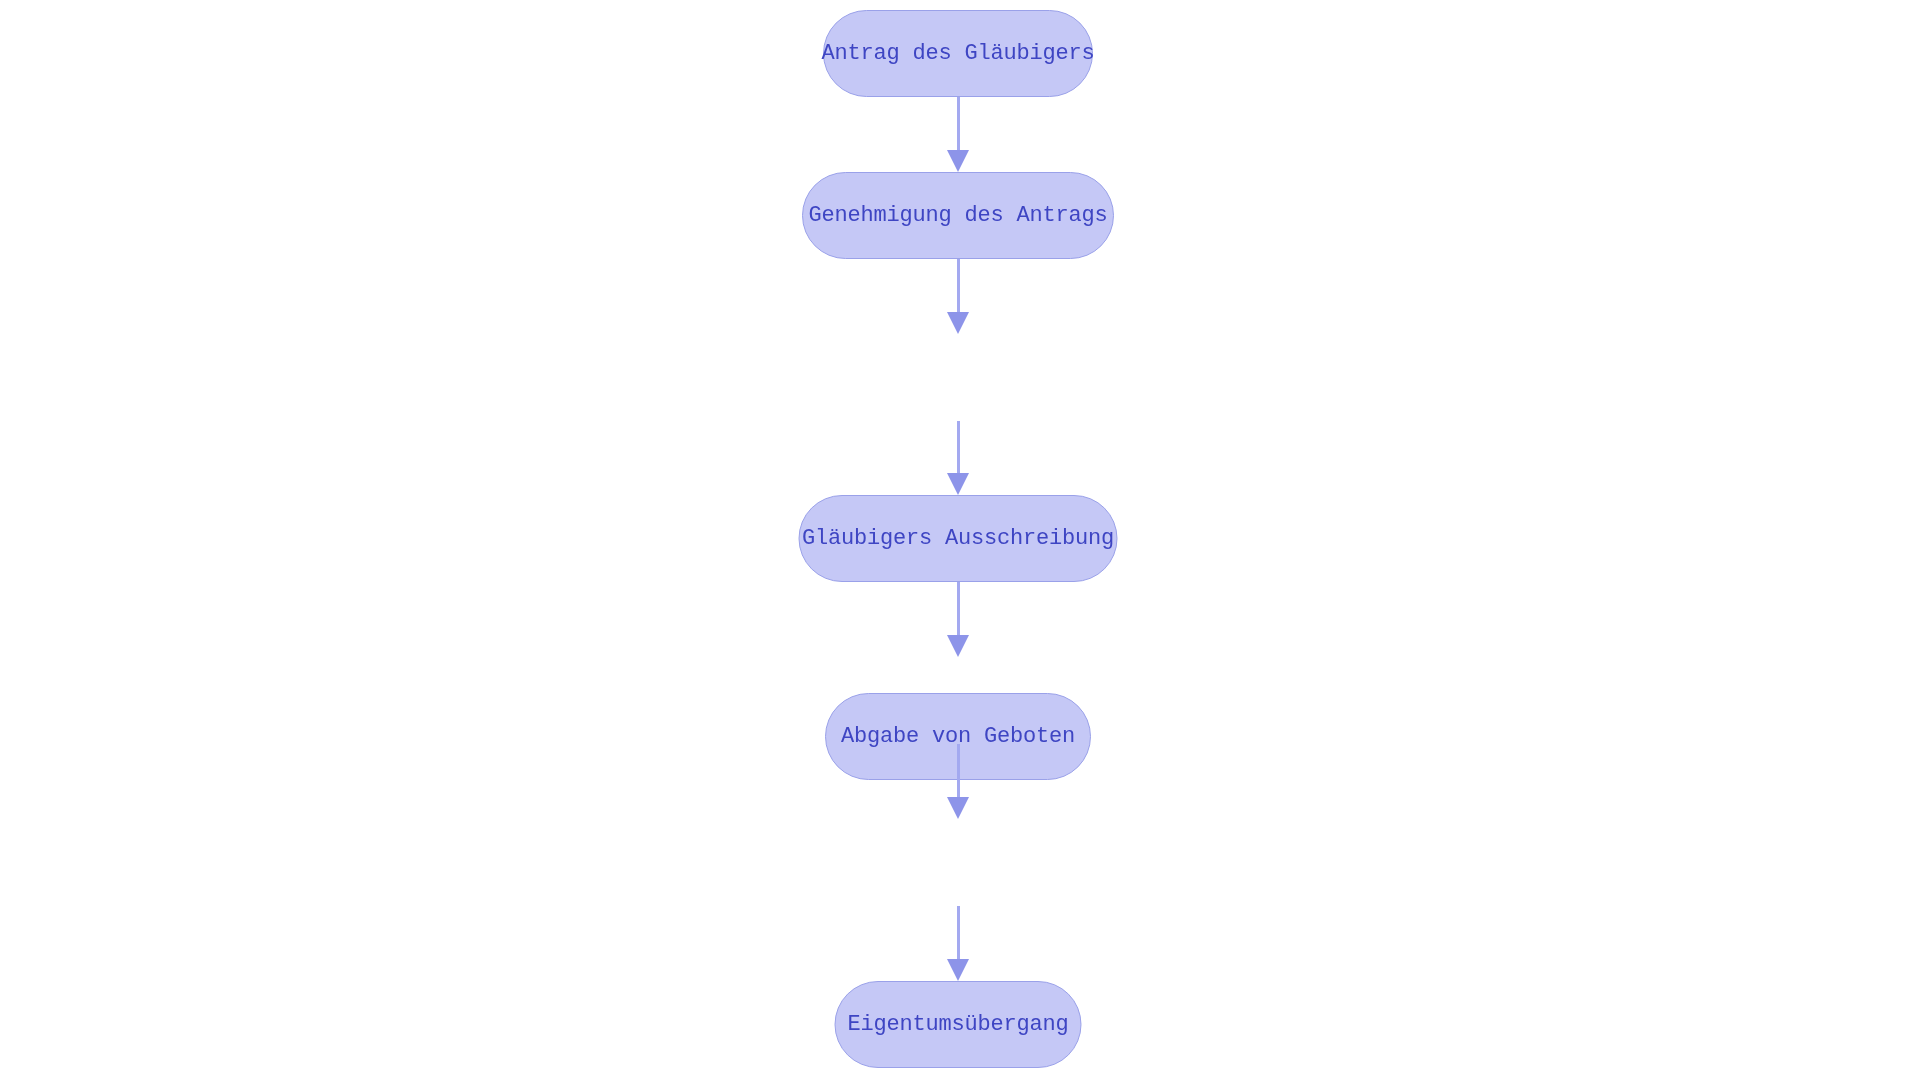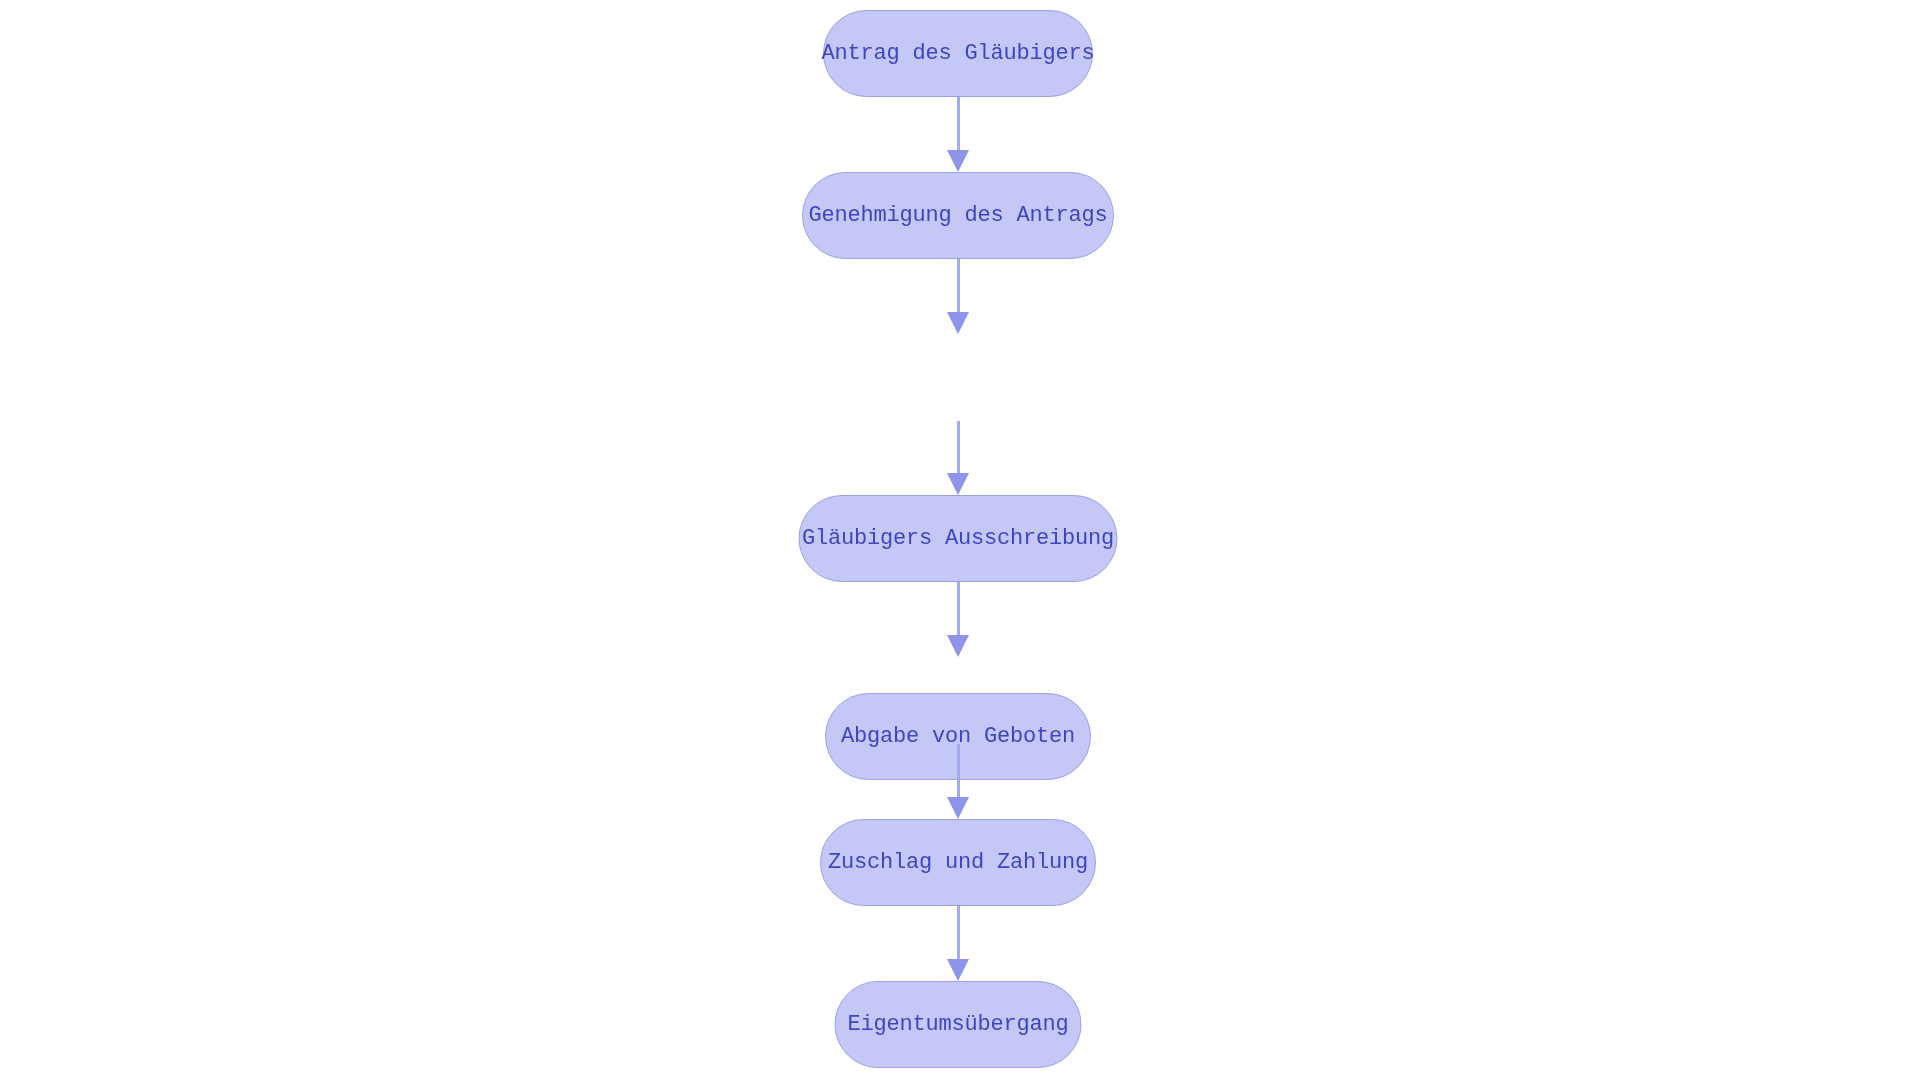--- a/index.html
+++ b/index.html
@@ -111,23 +111,20 @@
 
   <div class="node n4">
     <span class="node-label">Abgabe von Geboten</span>
   </div>
 
   <div class="arrow a4">
     <span class="arrow-shaft"></span>
     <span class="arrowhead-down-icon"></span>
   </div>
 
-  <div class="node n5">
-    <span class="node-label">Zuschlag und Zahlung</span>
-  </div>
 
   <div class="arrow a5">
     <span class="arrow-shaft"></span>
     <span class="arrowhead-down-icon"></span>
   </div>
 
   <div class="node n6">
     <span class="node-label">Eigentumsübergang</span>
   </div>
 

